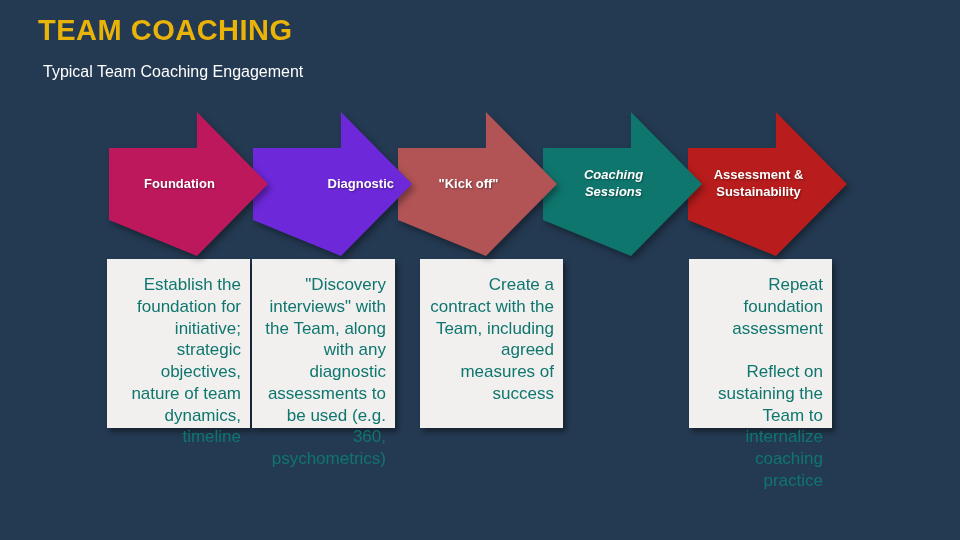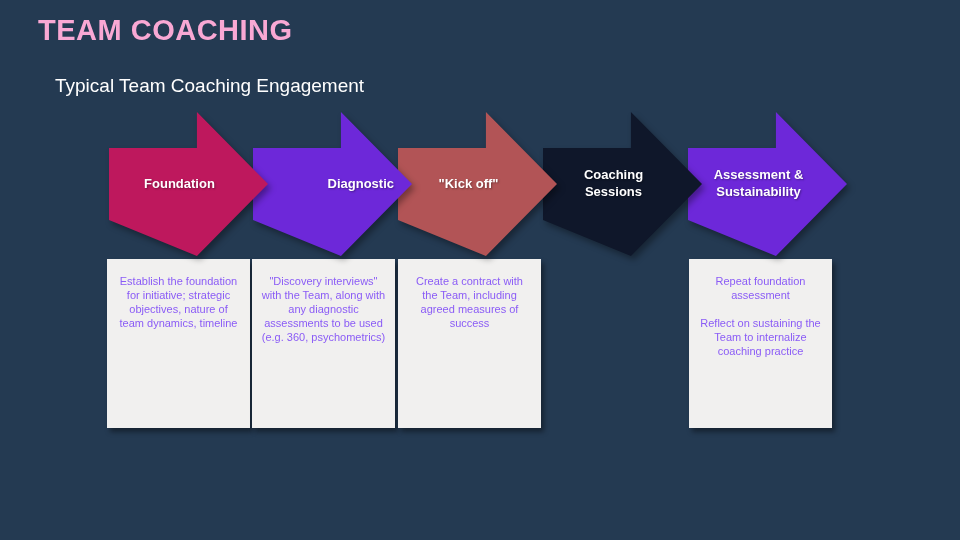--- a/index.html
+++ b/index.html
@@ -5,26 +5,26 @@
   html,body{margin:0;padding:0;}
   .slide{
     position:relative;
     width:960px;height:540px;
     background:#243A52;
     overflow:hidden;
     font-family:"Liberation Sans", sans-serif;
   }
   .title{
     position:absolute;left:38px;top:14px;
-    color:#f9a8d4;font-size:29px;font-weight:bold;
+    color:#eab308;font-size:29px;font-weight:bold;
     letter-spacing:0.5px;margin:0;
   }
   .subtitle{
     position:absolute;left:39px;top:59px;
-    color:#FFFFFF;font-size:19px;font-weight:normal;margin:16px;
+    color:#FFFFFF;font-size:16px;font-weight:normal;margin:4px;
   }
   .arrow{
     position:absolute;top:112px;
     width:159px;height:144px;
     clip-path:polygon(0% 25%, 55.3% 25%, 55.3% 0%, 100% 50%, 55.3% 100%, 0% 75%);
     display:flex;align-items:center;justify-content:center;
   }
   .arrow-wrap{
     position:absolute;top:0;left:0;
     filter:drop-shadow(3px 4px 3px rgba(0,0,0,0.35));
@@ -40,28 +40,28 @@
   .step-box{
     position:absolute;top:259px;
     width:143px;height:169px;
     background:#F1F0EF;
     box-shadow:3px 4px 5px rgba(0,0,0,0.4);
     box-sizing:border-box;
     padding:15px 9px 8px 9px;
   }
   .step-box p{
     margin:0;
-    color:#8b5cf6;font-size:11px;line-height:1.28;
-    text-align:center;
+    color:#0f766e;font-size:17px;line-height:1.28;
+    text-align:right;
     white-space:pre-line;
   }
   
   #aw0{z-index:5}#aw1{z-index:4}#aw2{z-index:3}#aw3{z-index:2}#aw4{z-index:1}
   #aw0{left:109px}#aw1{left:253px}#aw2{left:398px}#aw3{left:543px}#aw4{left:688px}
-  #box0{left:107px}#box1{left:252px}#box2{left:398px}#box3{left:543px}#box4{left:689px}
+  #box0{left:107px}#box1{left:252px}#box2{left:420px}#box3{left:543px}#box4{left:689px}
 </style>
 </head>
 <body>
 
 <div class="slide">
 
   <h1 class="title">TEAM COACHING</h1>
   <h2 class="subtitle">Typical Team Coaching Engagement</h2>
 
   <div id="aw0" class="arrow-wrap">
@@ -73,26 +73,26 @@
     <div class="arrow" style="background-color: #6d28d9; justify-content: flex-end;">
       <span class="arrow-label">Diagnostic</span>
     </div>
   </div>
   <div id="aw2" class="arrow-wrap">
     <div class="arrow" style="background-color: rgb(178, 84, 86);">
       <span class="arrow-label">"Kick off"</span>
     </div>
   </div>
   <div id="aw3" class="arrow-wrap">
-    <div class="arrow" style="background-color: #0f172a;">
+    <div class="arrow" style="background-color: #0f766e; font-style: italic;">
       <span class="arrow-label">Coaching Sessions</span>
     </div>
   </div>
   <div id="aw4" class="arrow-wrap">
-    <div class="arrow" style="background-color: #6d28d9;">
+    <div class="arrow" style="background-color: #b91c1c;">
       <span class="arrow-label">Assessment &amp; Sustainability</span>
     </div>
   </div>
 
   <div id="box0" class="step-box">
     <p>Establish the foundation for initiative; strategic objectives, nature of team dynamics, timeline</p>
   </div>
   <div id="box1" class="step-box">
     <p>"Discovery interviews" with the Team, along with any diagnostic assessments to be used (e.g. 360, psychometrics)</p>
   </div>

